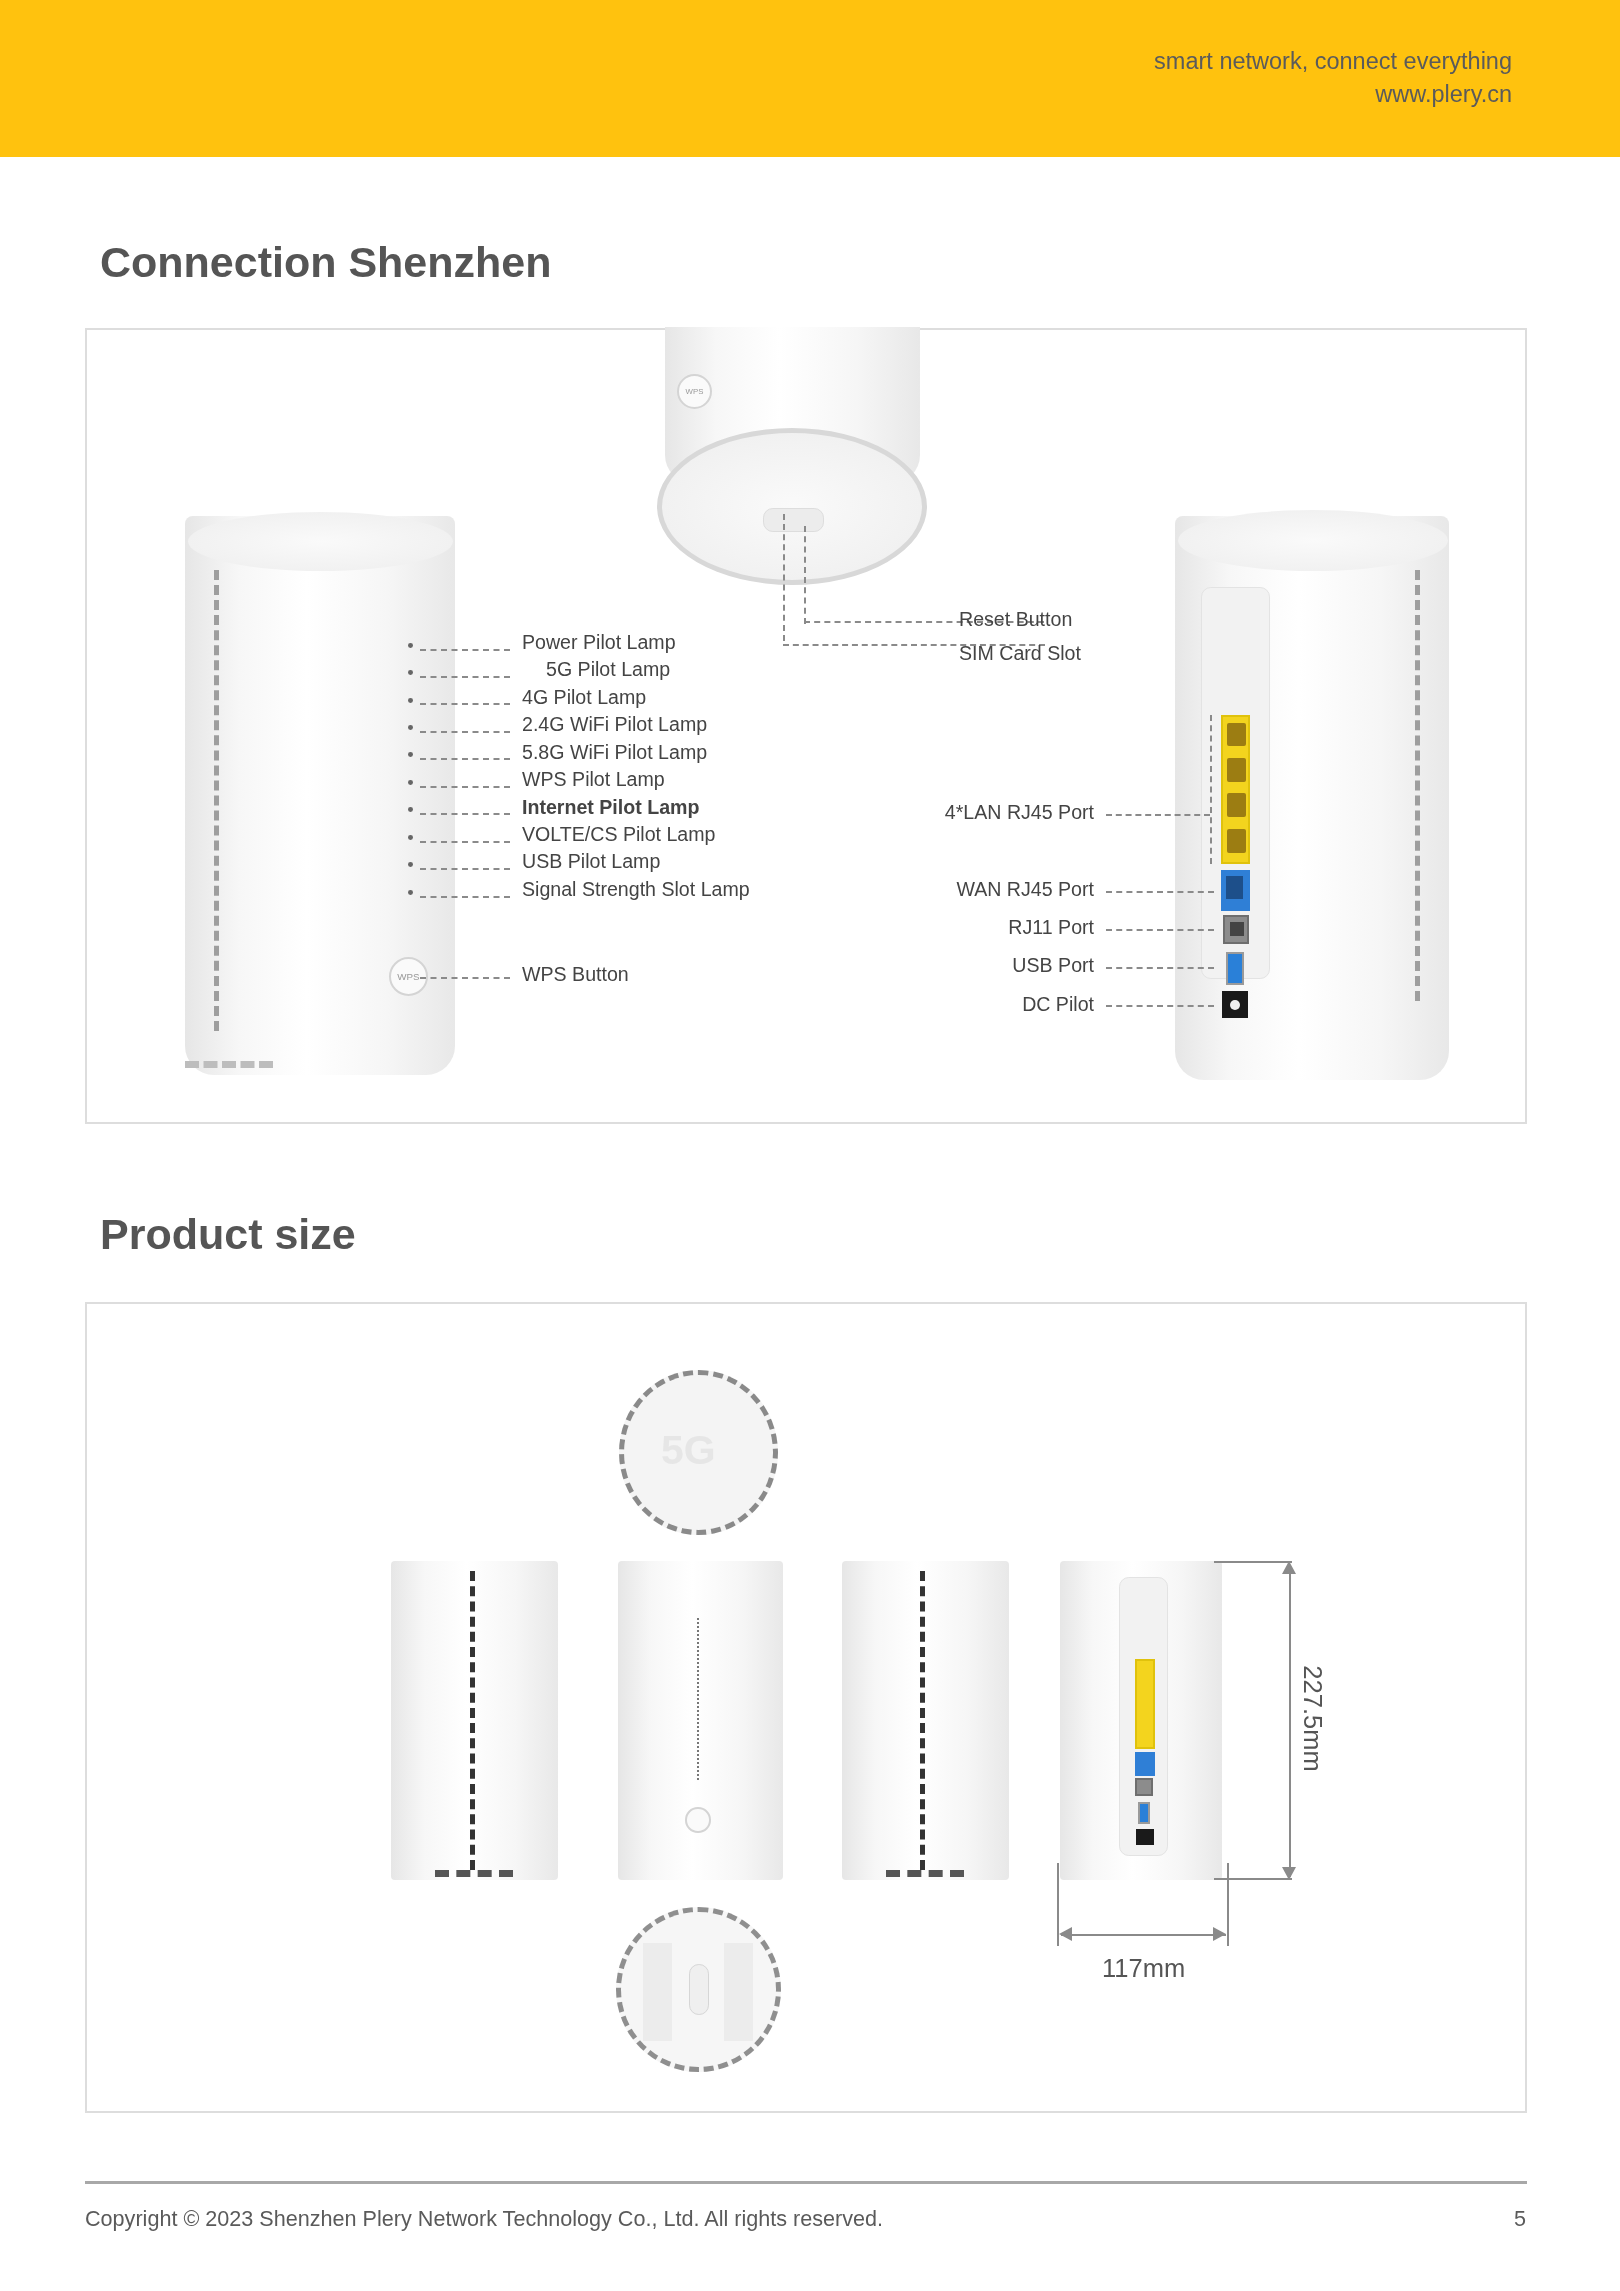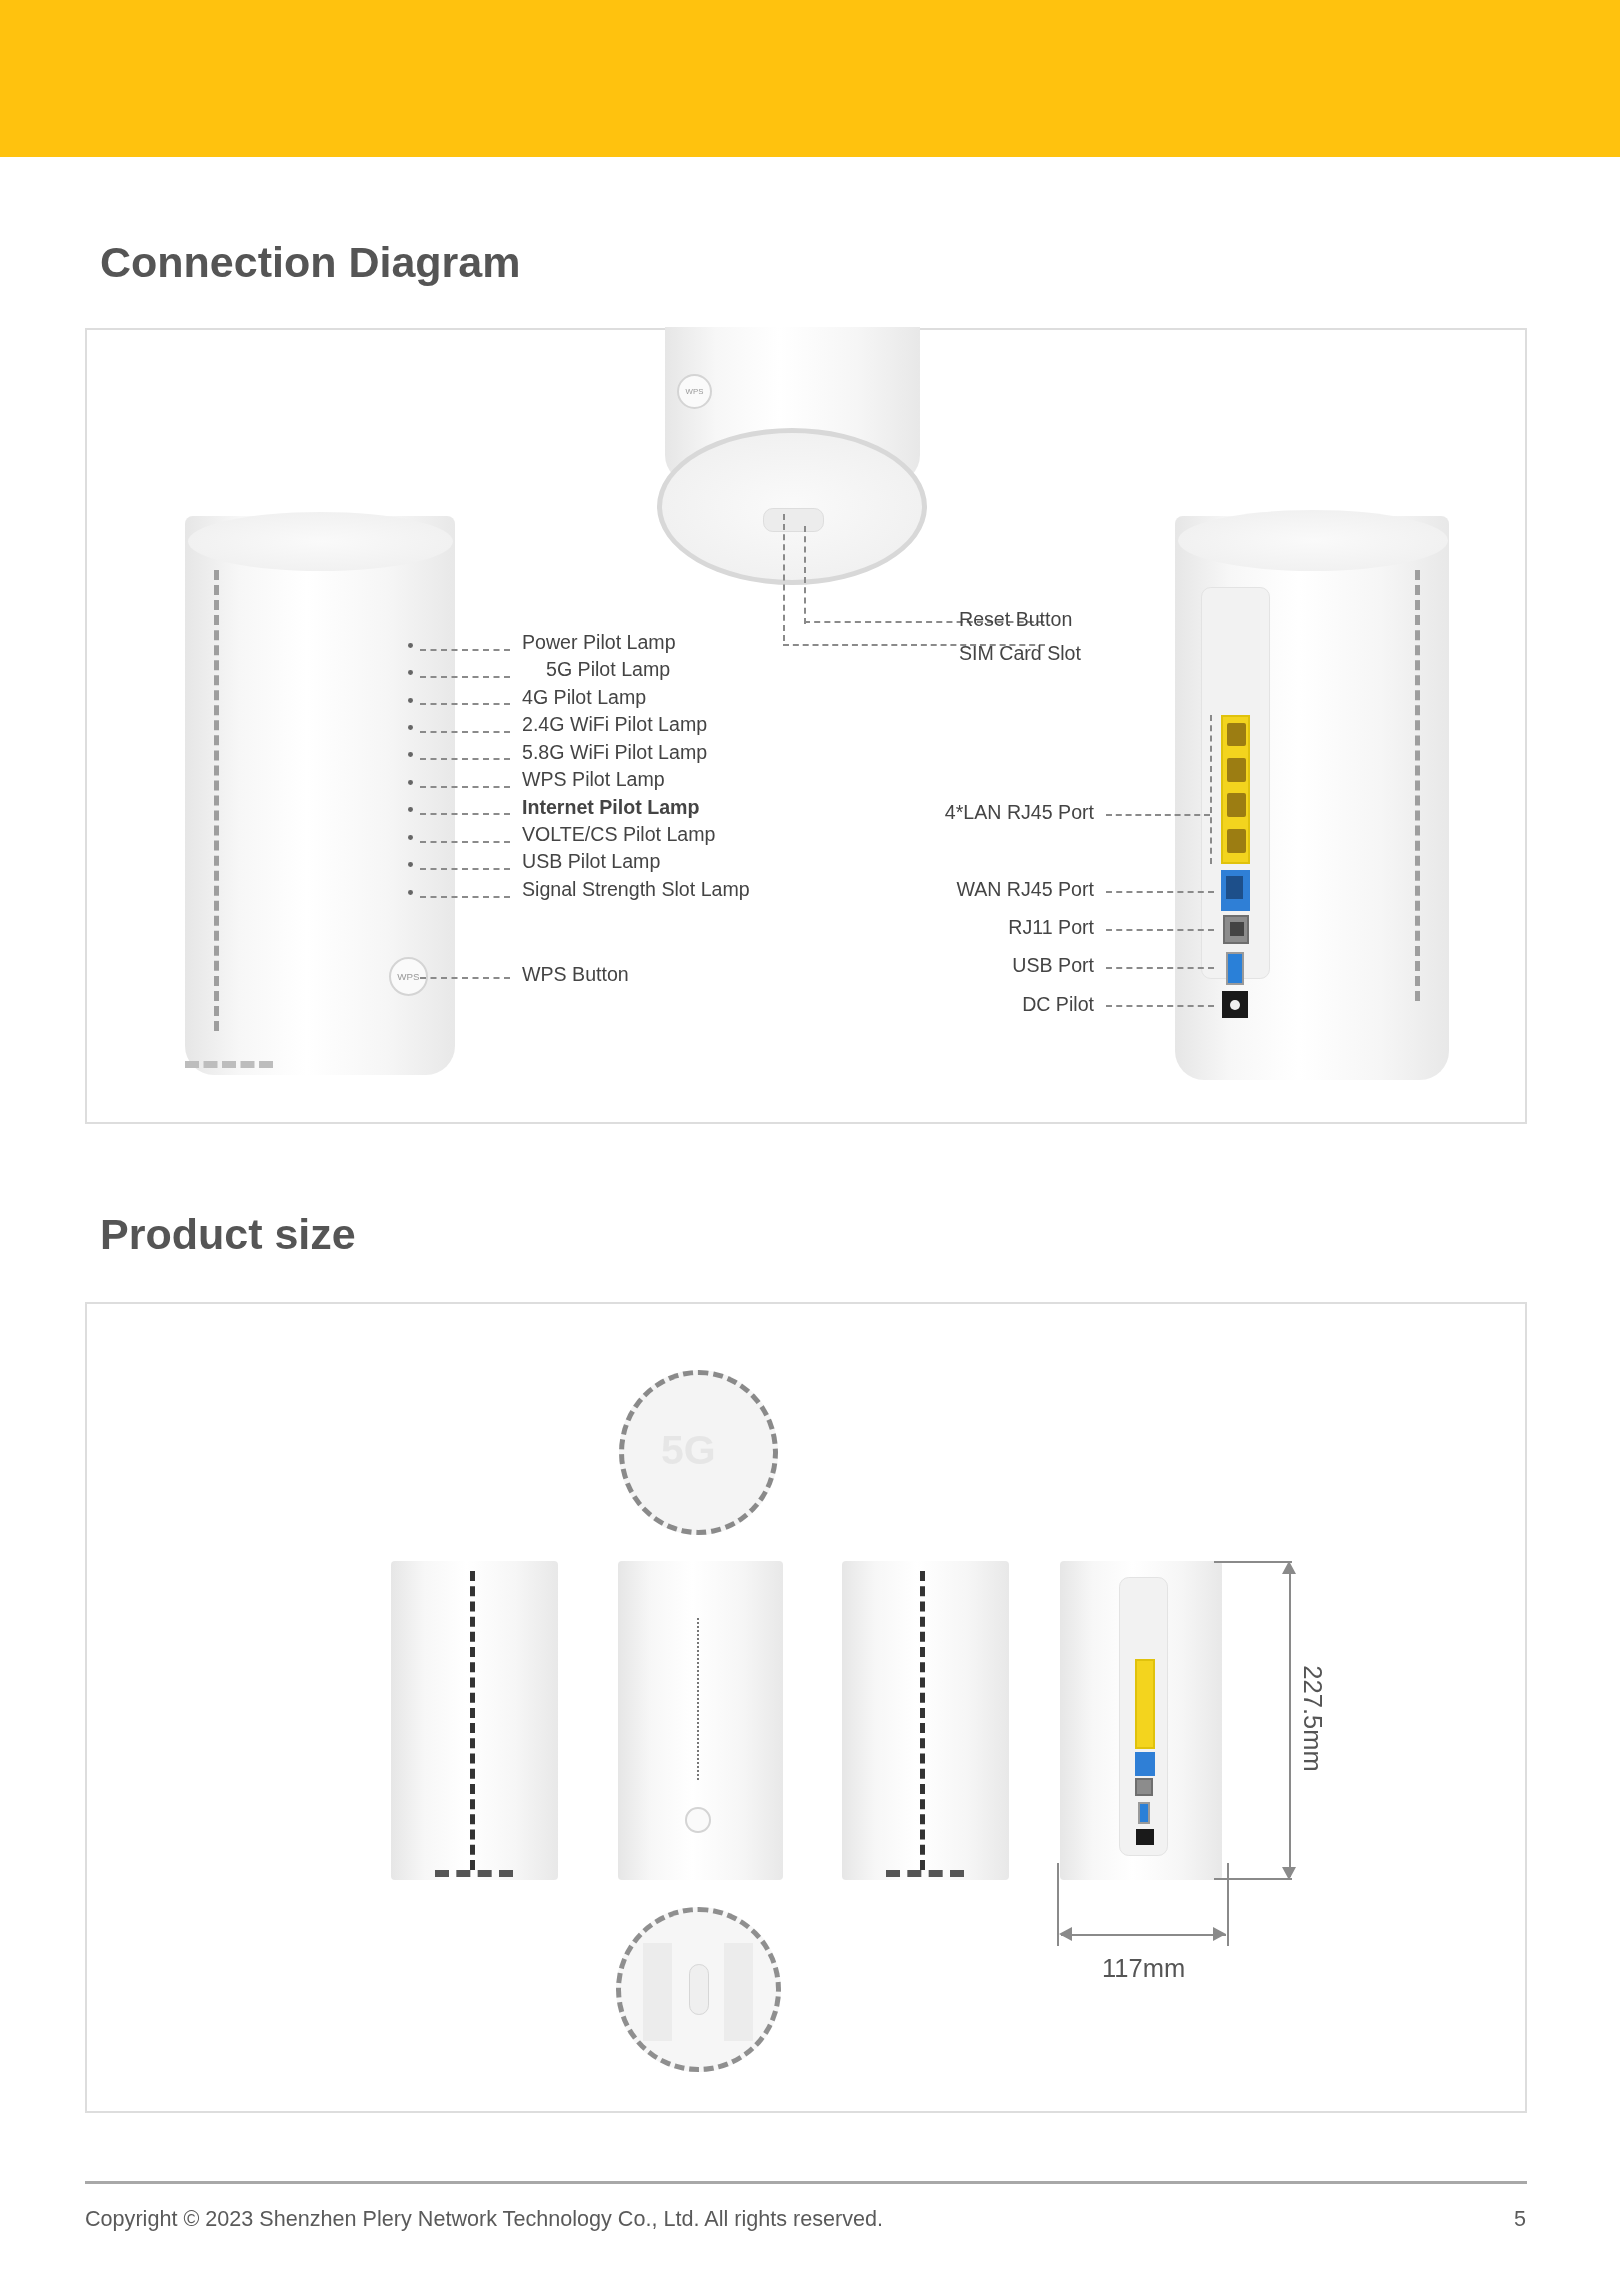--- a/index.html
+++ b/index.html
@@ -41,23 +41,27 @@
     .dim-label { position: absolute; font-size: 25.5px; color: #555; }
 
     .footer-line { position: absolute; left: 85px; top: 2181px; width: 1442px; height: 2.9px; background: #a8a8a8; }
     .footer-text { position: absolute; left: 85px; top: 2206px; font-size: 21.6px; color: #5a5a5a; }
     .footer-page { position: absolute; right: 94px; top: 2206px; font-size: 21.6px; color: #5a5a5a; }
   </style>
 </head>
 <body>
 
 <div class="header">
+  <div class="tagline">
+    <div>smart network, connect everything</div>
+    <div>www.plery.cn</div>
+  </div>
 </div>
 
-<div class="section-title" style="top:238px;">Connection Diagram</div>
+<div class="section-title" style="top:238px;">Connection Shenzhen</div>
 
 <div class="box" style="top:328px; height:796px;">
 
   <div>
     <div class="cyl" style="left:98px; top:186px; width:270px; height:559px;"></div>
     <div class="cyl-top" style="left:101px; top:182px; width:265px; height:59px;"></div>
     <div class="vent" style="left:127px; top:240px; height:461px;"></div>
     <div style="position:absolute;left:98px;top:716px;width:88px;height:21.6px;border-bottom:7.8px dashed #bdbdbd;"></div>
   </div>
 

